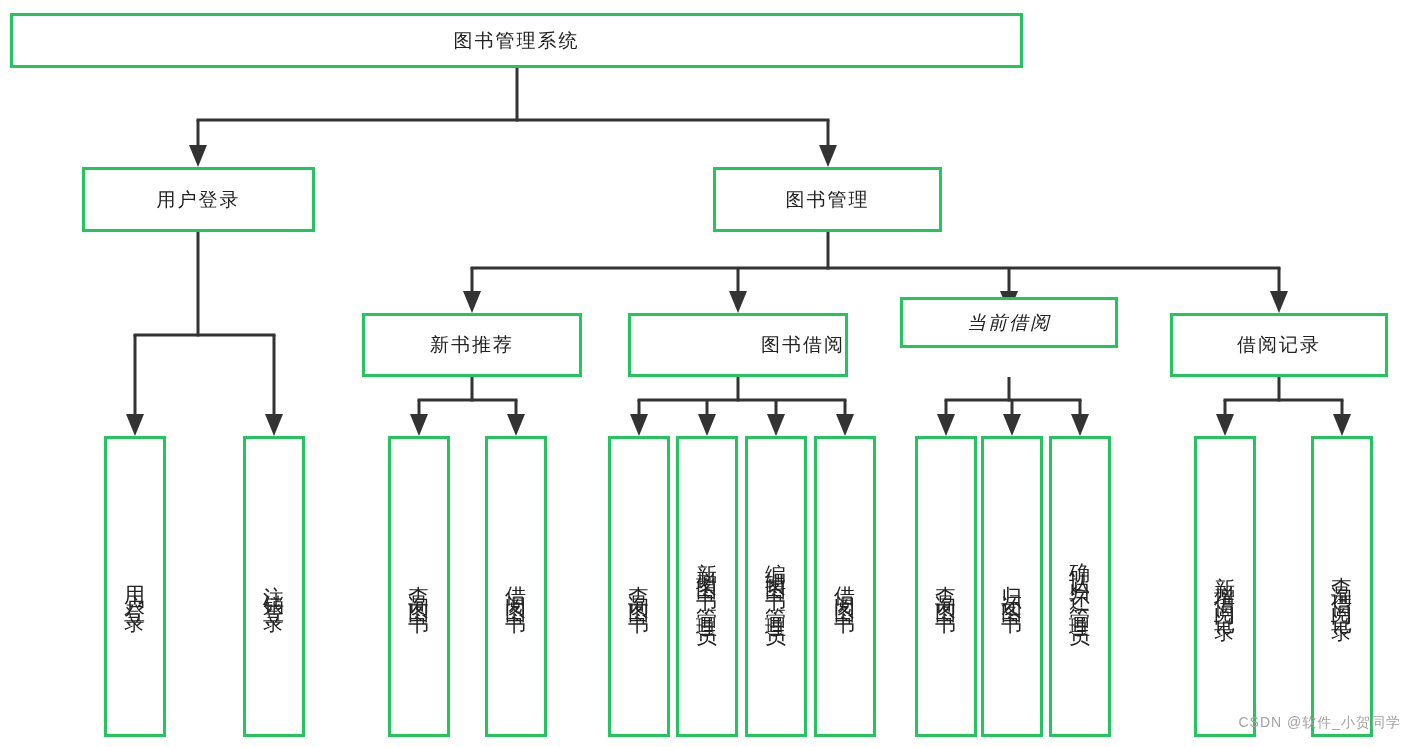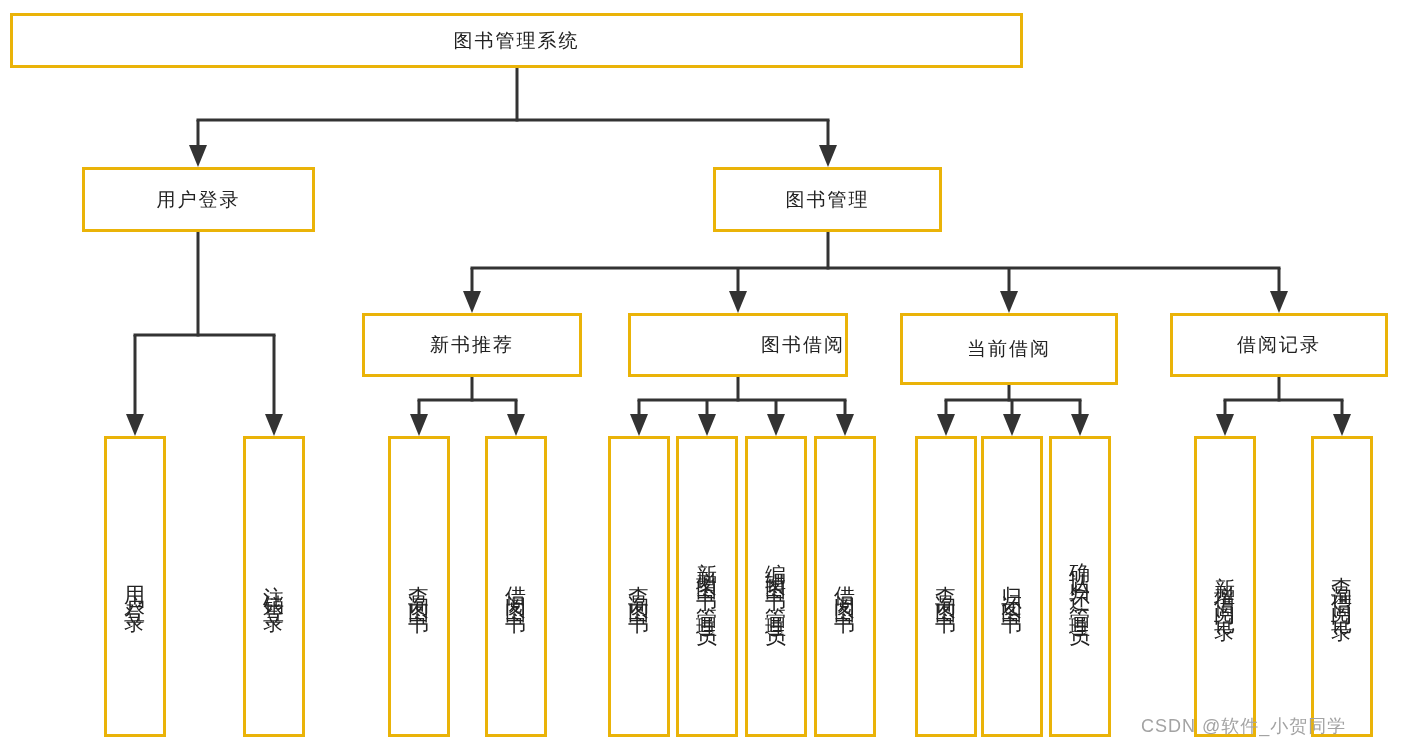--- a/index.html
+++ b/index.html
@@ -2,32 +2,32 @@
 <html><head>
 <meta charset="utf-8">
 <style>
   html,body { margin:0; padding:0; background:#ffffff; }
   #stage {
     position:relative; width:1405px; height:747px; background:#ffffff;
     font-family:"Liberation Sans","DejaVu Sans",sans-serif; overflow:hidden;
   }
   #connectors { position:absolute; left:0; top:0; width:1405px; height:747px; }
   .box {
-    position:absolute; background:#ffffff; border:3px solid #eab308;
+    position:absolute; background:#ffffff; border:3px solid #22c55e;
     box-sizing:border-box; display:flex; align-items:center; justify-content:center;
     color:#222222;
   }
   .h-box { font-size:19px; letter-spacing:2px; white-space:nowrap; }
   .v-box .v-label {
     writing-mode:vertical-rl; text-orientation:mixed;
     font-size:21px; letter-spacing:9px; line-height:1;
   }
   .watermark {
-    position:absolute; right:4px; top:714px; width:260px; text-align:left;
-    font-size:18px; color:#a3a3a3; letter-spacing:1px; white-space:nowrap;
+    position:absolute; right:4px; top:714px; width:260px; text-align:right;
+    font-size:14px; color:#a3a3a3; letter-spacing:1px; white-space:nowrap;
   }
 </style>
 </head>
 <body>
 
 <div id="stage">
 
   <svg id="connectors" width="1405" height="747" viewBox="0 0 1405 747">
     <g stroke="#333333" stroke-width="3" fill="none">
 
@@ -107,21 +107,21 @@
   <div class="box h-box" style="left:713px;top:167px;width:229px;height:65px;">
     <span>图书管理</span>
   </div>
 
   <div class="box h-box" style="left:362px;top:313px;width:220px;height:64px;">
     <span>新书推荐</span>
   </div>
   <div class="box h-box" style="left:628px;top:313px;width:220px;height:64px;justify-content:flex-end;">
     <span>图书借阅</span>
   </div>
-  <div class="box h-box" style="left:900px;top:313px;width:218px;height:72px;">
+  <div class="box h-box" style="left:900px;top:297px;width:218px;height:51px;font-style:italic;">
     <span>当前借阅</span>
   </div>
   <div class="box h-box" style="left:1170px;top:313px;width:218px;height:64px;">
     <span>借阅记录</span>
   </div>
 
   <div class="box v-box" style="left:104px;top:436px;width:62px;height:301px;">
     <span class="v-label">用户登录</span>
   </div>
   <div class="box v-box" style="left:243px;top:436px;width:62px;height:301px;">

